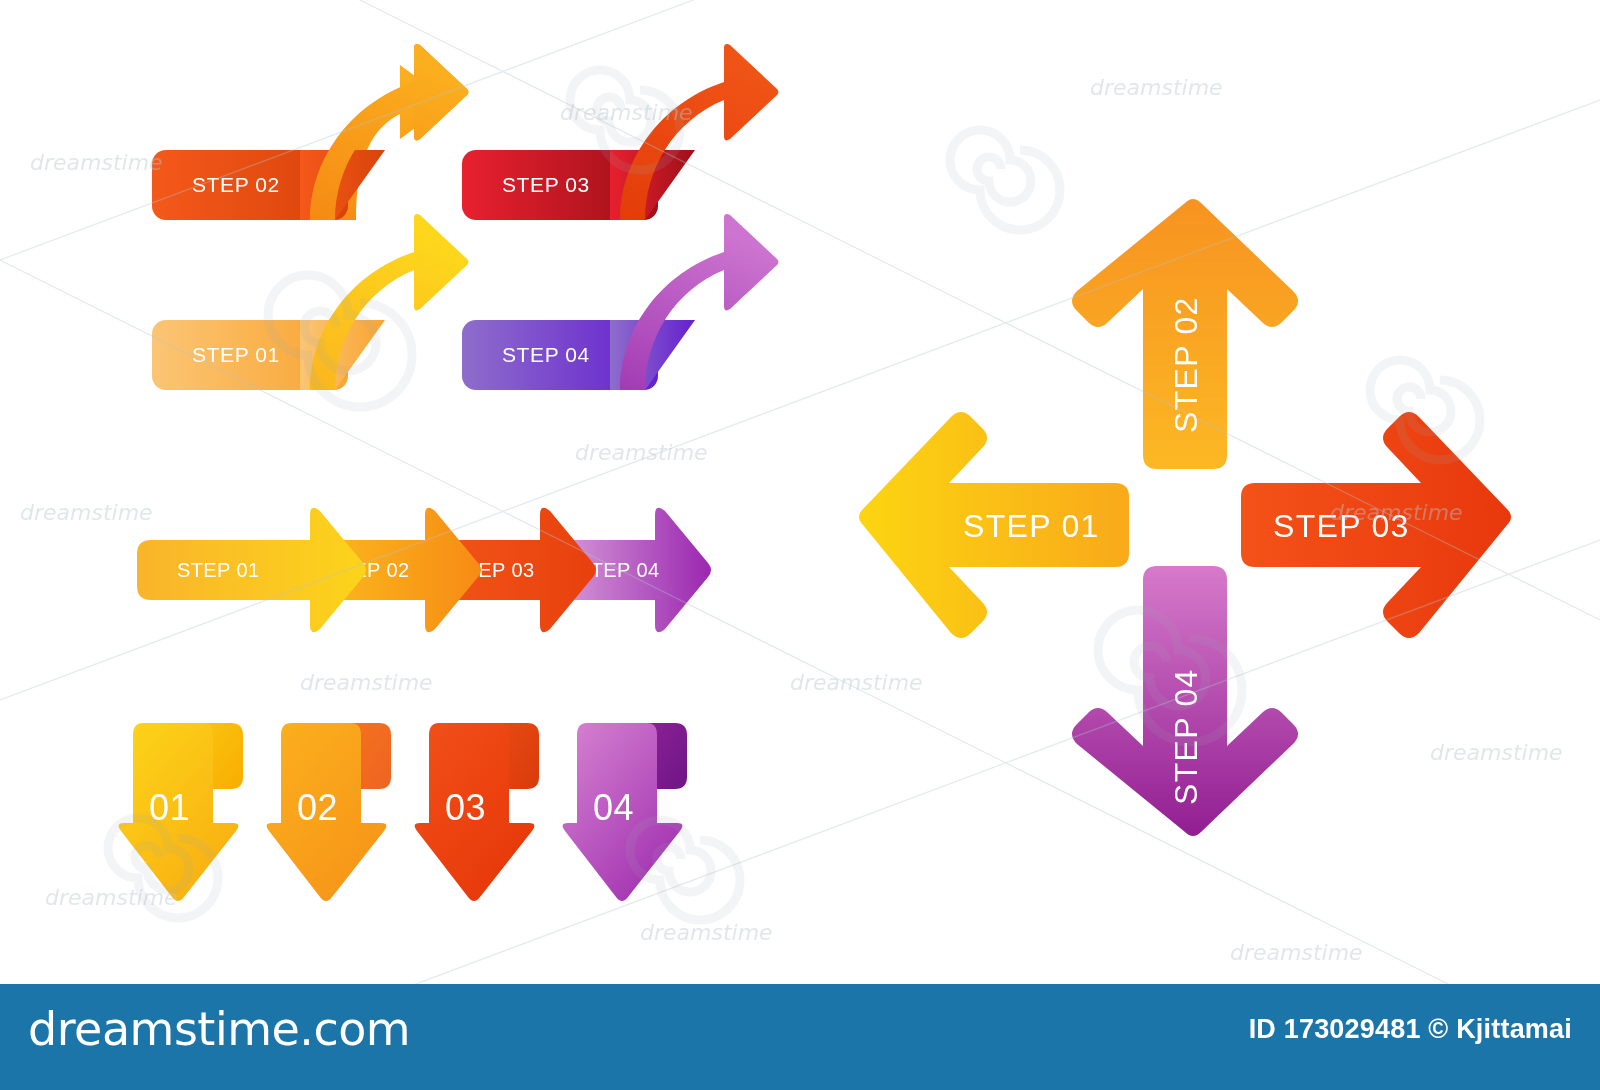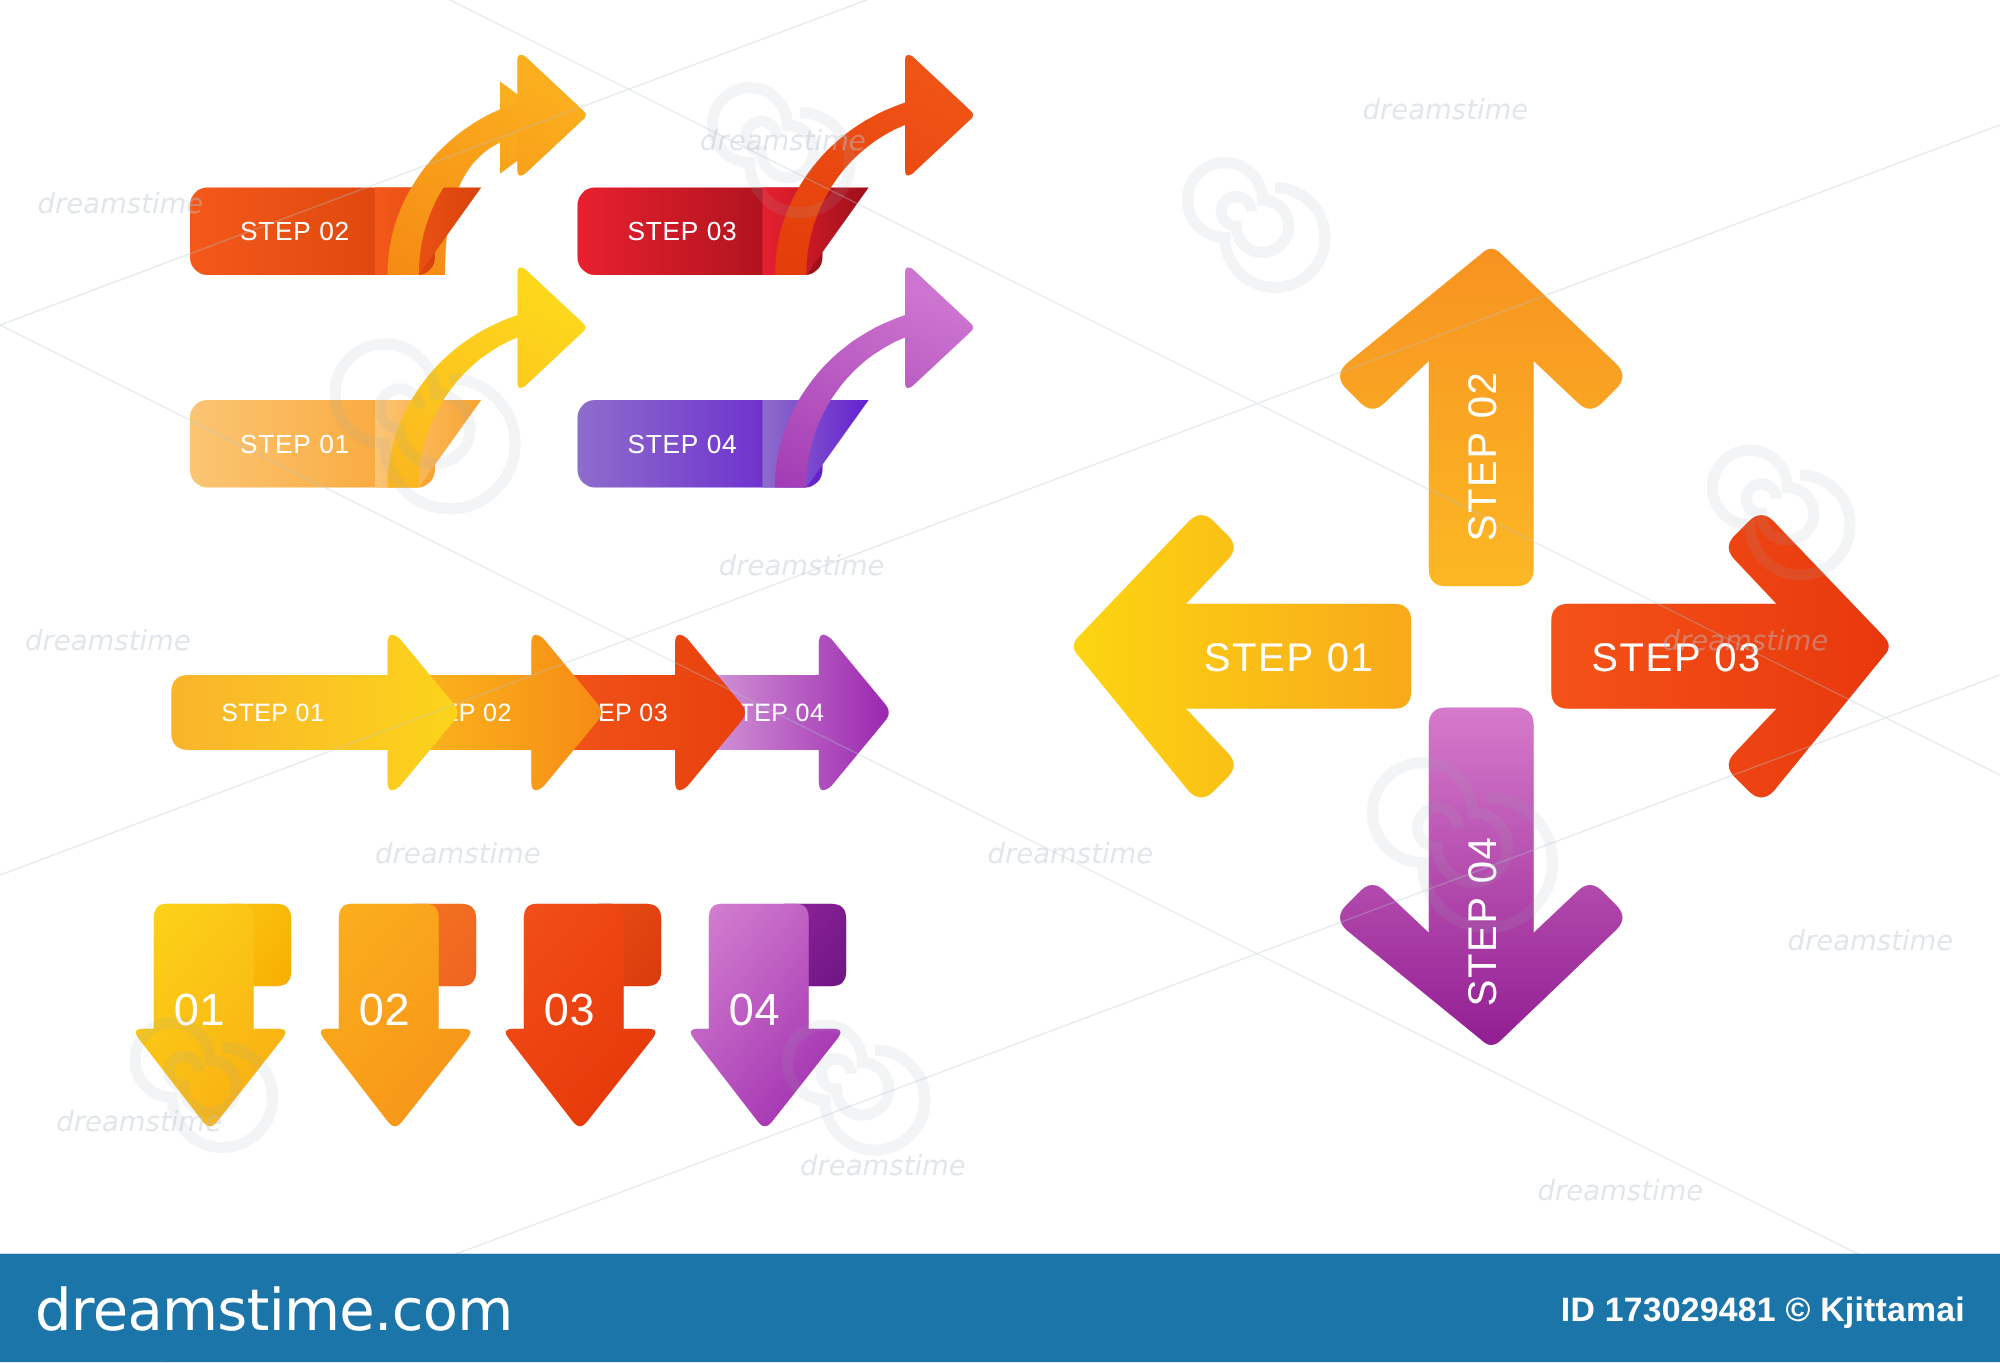--- a/index.html
+++ b/index.html
@@ -25,21 +25,21 @@
     pointer-events: none;
     z-index: 40;
   }
 
   
   #footer {
     position: absolute;
     left: 0;
     bottom: 0;
     width: 1600px;
-    height: 87px;
+    height: 106px;
     background: #1b75a8;
     z-index: 60;
   }
   #footer-logo {
     position: absolute;
     left: 28px;
     top: 18px;
     font-size: 46px;
     color: #ffffff;
     letter-spacing: -0.5px;
@@ -189,21 +189,21 @@
         <text class="lbl lbl-strip" x="192" y="82">STEP 02</text>
       </g>
       <g>
         <path d="M16,45 Q2,45 2,59 L2,91 Q2,105 16,105 L175,105 L175,130
                  Q175,142 185,134 L228,82 Q234,75 228,68 L185,16 Q175,8 175,20 L175,45 Z" fill="url(#c0)"></path>
         <text class="lbl lbl-strip" x="42" y="82">STEP 01</text>
       </g>
     </svg>
   </div>
 
-  <div class="group" style="left:115px; top:715px;">
+  <div class="group" style="left:125px; top:715px;">
     <svg class="svg-block" width="600" height="195" viewBox="0 0 600 195">
       <defs>
         <linearGradient id="n0" x1="0" y1="0" x2="0.8" y2="1">
           <stop offset="0%" stop-color="#FCD518"></stop>
             <stop offset="100%" stop-color="#F9AE12"></stop>
         </linearGradient>
         <linearGradient id="n0f" x1="0" y1="0" x2="1" y2="1">
           <stop offset="0%" stop-color="#FBC412"></stop>
             <stop offset="100%" stop-color="#F8AE00"></stop>
         </linearGradient>

